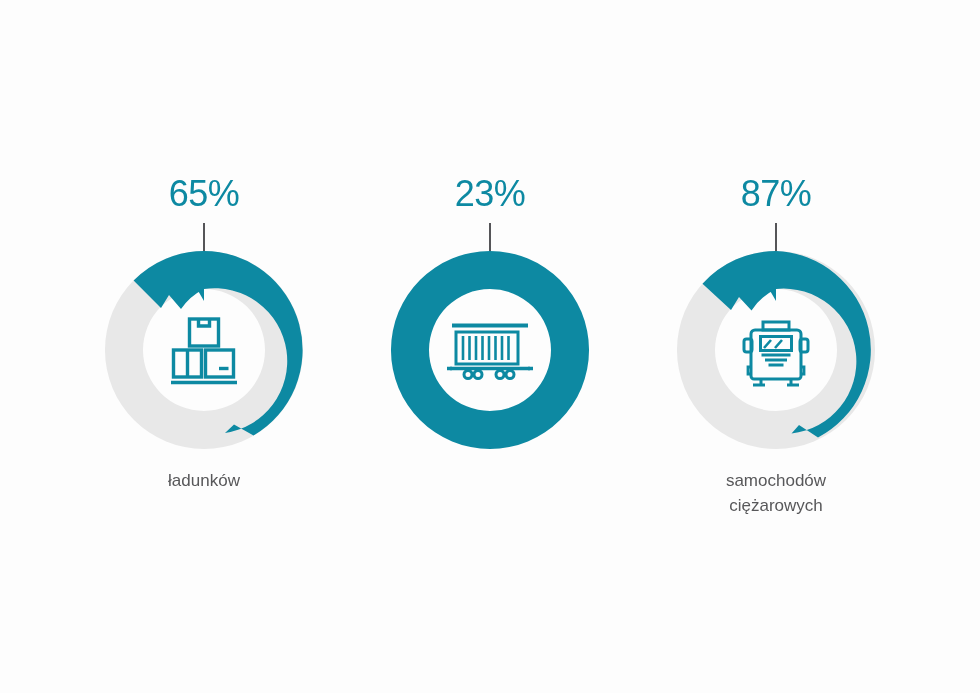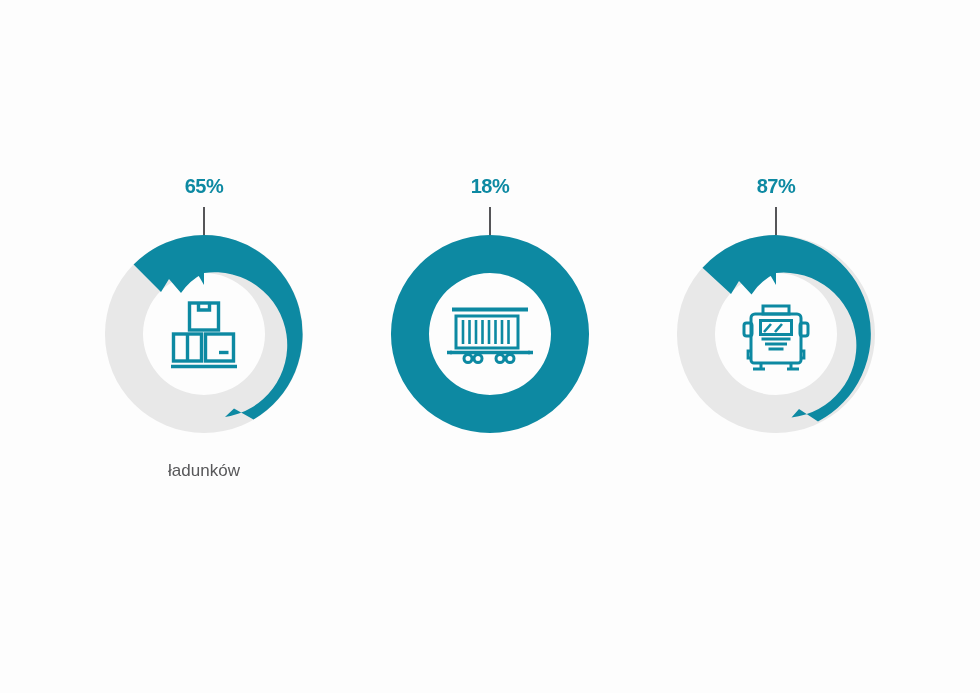--- a/index.html
+++ b/index.html
@@ -28,22 +28,22 @@
     justify-content: center;
     align-items: flex-start;
   }
   .donut-group {
     width: 286px;
     display: flex;
     flex-direction: column;
     align-items: center;
   }
   .pct-label {
-    font-size: 20px;
-    font-weight: bold;
+    font-size: 36px;
+    font-weight: normal;
     letter-spacing: -0.5px;
     line-height: 1;
     margin-top: 176px;
     color: #0d89a2;
     user-select: none;
   }
   .leader-line {
     width: 0;
     border-left: 2px solid #555558;
     height: 48px;
@@ -68,21 +68,21 @@
     width: 96px;
     height: 96px;
     display: flex;
     align-items: center;
     justify-content: center;
   }
   .icon-holder svg {
     display: block;
   }
   .caption {
-    margin-top: 24px;
+    margin-top: 18px;
     font-size: 17px;
     line-height: 1.45;
     color: #58585a;
     text-align: center;
     white-space: pre-line;
     user-select: none;
   }
 </style>
 </head>
 <body>
@@ -125,21 +125,21 @@
             <path d="M55 56.5 h9.5"></path>
 
             <path d="M7 70.5 h66"></path>
           </svg>
         </div>
       </div>
       <div class="caption">ładunków</div>
     </div>
 
     <div class="donut-group">
-      <div class="pct-label">18%</div>
+      <div class="pct-label">23%</div>
       <div class="leader-line"></div>
       <div class="donut-wrap">
         <svg class="ring" viewBox="0 0 202 202">
           <path d="M101 2 A99 99 0 1 1 101 200 A99 99 0 1 1 101 2 Z
                    M101 40 A61 61 0 1 0 101 162 A61 61 0 1 0 101 40 Z" fill="#0d89a2" fill-rule="evenodd"></path>
         </svg>
         <div class="icon-holder">
           <svg width="86" height="62" viewBox="0 0 86 62" fill="none" stroke="#0d89a2" stroke-width="3">
 
             <path d="M5 6.5 h76" stroke-width="4"></path>
@@ -196,16 +196,18 @@
             <rect x="61" y="29" width="8" height="13" rx="2.5"></rect>
 
             <path d="M13 57 h-4 v7 h4" stroke-width="2.8"></path>
             <path d="M61 57 h4 v7 h-4" stroke-width="2.8"></path>
 
             <path d="M22 69 v6 M52 69 v6" stroke-width="3"></path>
             <path d="M14 75 h12 M48 75 h12" stroke-width="3"></path>
           </svg>
         </div>
       </div>
+      <div class="caption">samochodów
+ciężarowych</div>
     </div>
 
   </div>
 </div>
 
 </body></html>

